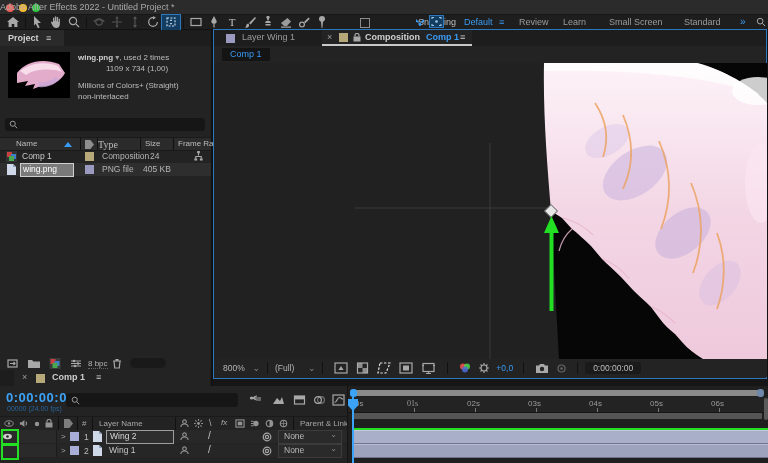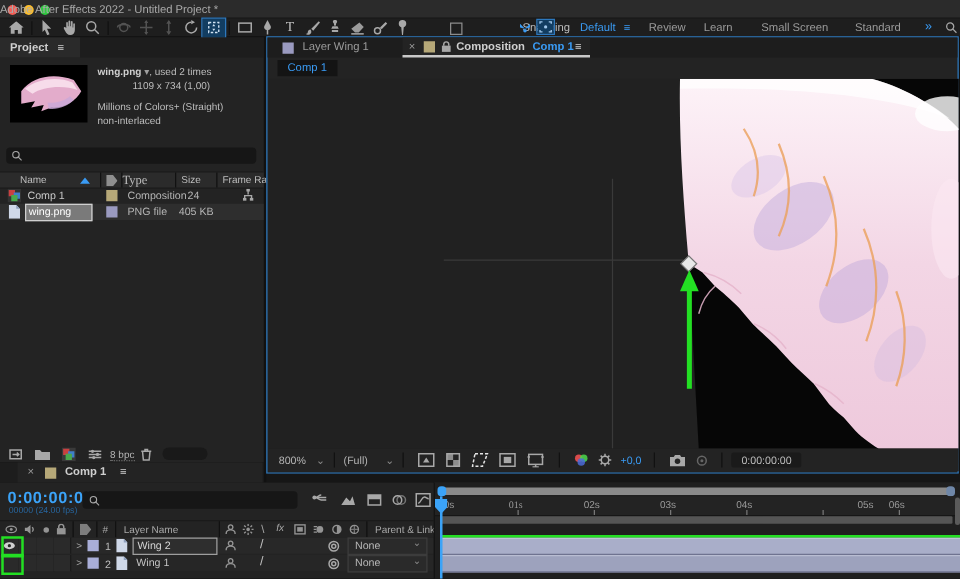--- a/index.html
+++ b/index.html
@@ -554,21 +554,21 @@
     <div class="abs" style="left:4px;top:4px;width:410px;height:6px;background:#8a8a8a;border-radius:3px;"></div>
     <div class="abs" style="left:2px;top:3px;width:7px;height:8px;background:#3ba3f8;border-radius:3px;"></div>
     <div class="abs" style="left:409px;top:3px;width:7px;height:8px;background:#6f87a8;border-radius:3px;"></div>
 
     <div class="abs" style="left:0;top:11px;width:421px;height:15px;background:#232323;border-bottom:1px solid #161616;">
       <span class="abs txt" style="left:7px;top:2px;font-size:8px;color:#9a9a9a;">0s</span>
       <span class="abs txt" style="left:59px;top:2px;font-size:8px;color:#9a9a9a;font-family:Liberation Serif, serif;">01s</span>
       <span class="abs txt" style="left:119px;top:2px;font-size:8px;color:#9a9a9a;">02s</span>
       <span class="abs txt" style="left:180px;top:2px;font-size:8px;color:#9a9a9a;">03s</span>
       <span class="abs txt" style="left:241px;top:2px;font-size:8px;color:#9a9a9a;">04s</span>
-      <span class="abs txt" style="left:302px;top:2px;font-size:8px;color:#9a9a9a;margin-left:36px;">05s</span>
+      <span class="abs txt" style="left:302px;top:2px;font-size:8px;color:#9a9a9a;">05s</span>
       <span class="abs txt" style="left:363px;top:2px;font-size:8px;color:#9a9a9a;">06s</span>
       <div class="abs" style="left:66px;top:11px;width:1px;height:4px;background:#777;"></div>
       <div class="abs" style="left:127px;top:11px;width:1px;height:4px;background:#777;"></div>
       <div class="abs" style="left:188px;top:11px;width:1px;height:4px;background:#777;"></div>
       <div class="abs" style="left:249px;top:11px;width:1px;height:4px;background:#777;"></div>
       <div class="abs" style="left:310px;top:11px;width:1px;height:4px;background:#777;"></div>
       <div class="abs" style="left:371px;top:11px;width:1px;height:4px;background:#777;"></div>
     </div>
 
     <div class="abs" style="left:4px;top:27px;width:410px;height:6px;background:#555;border-radius:1px;"></div>

